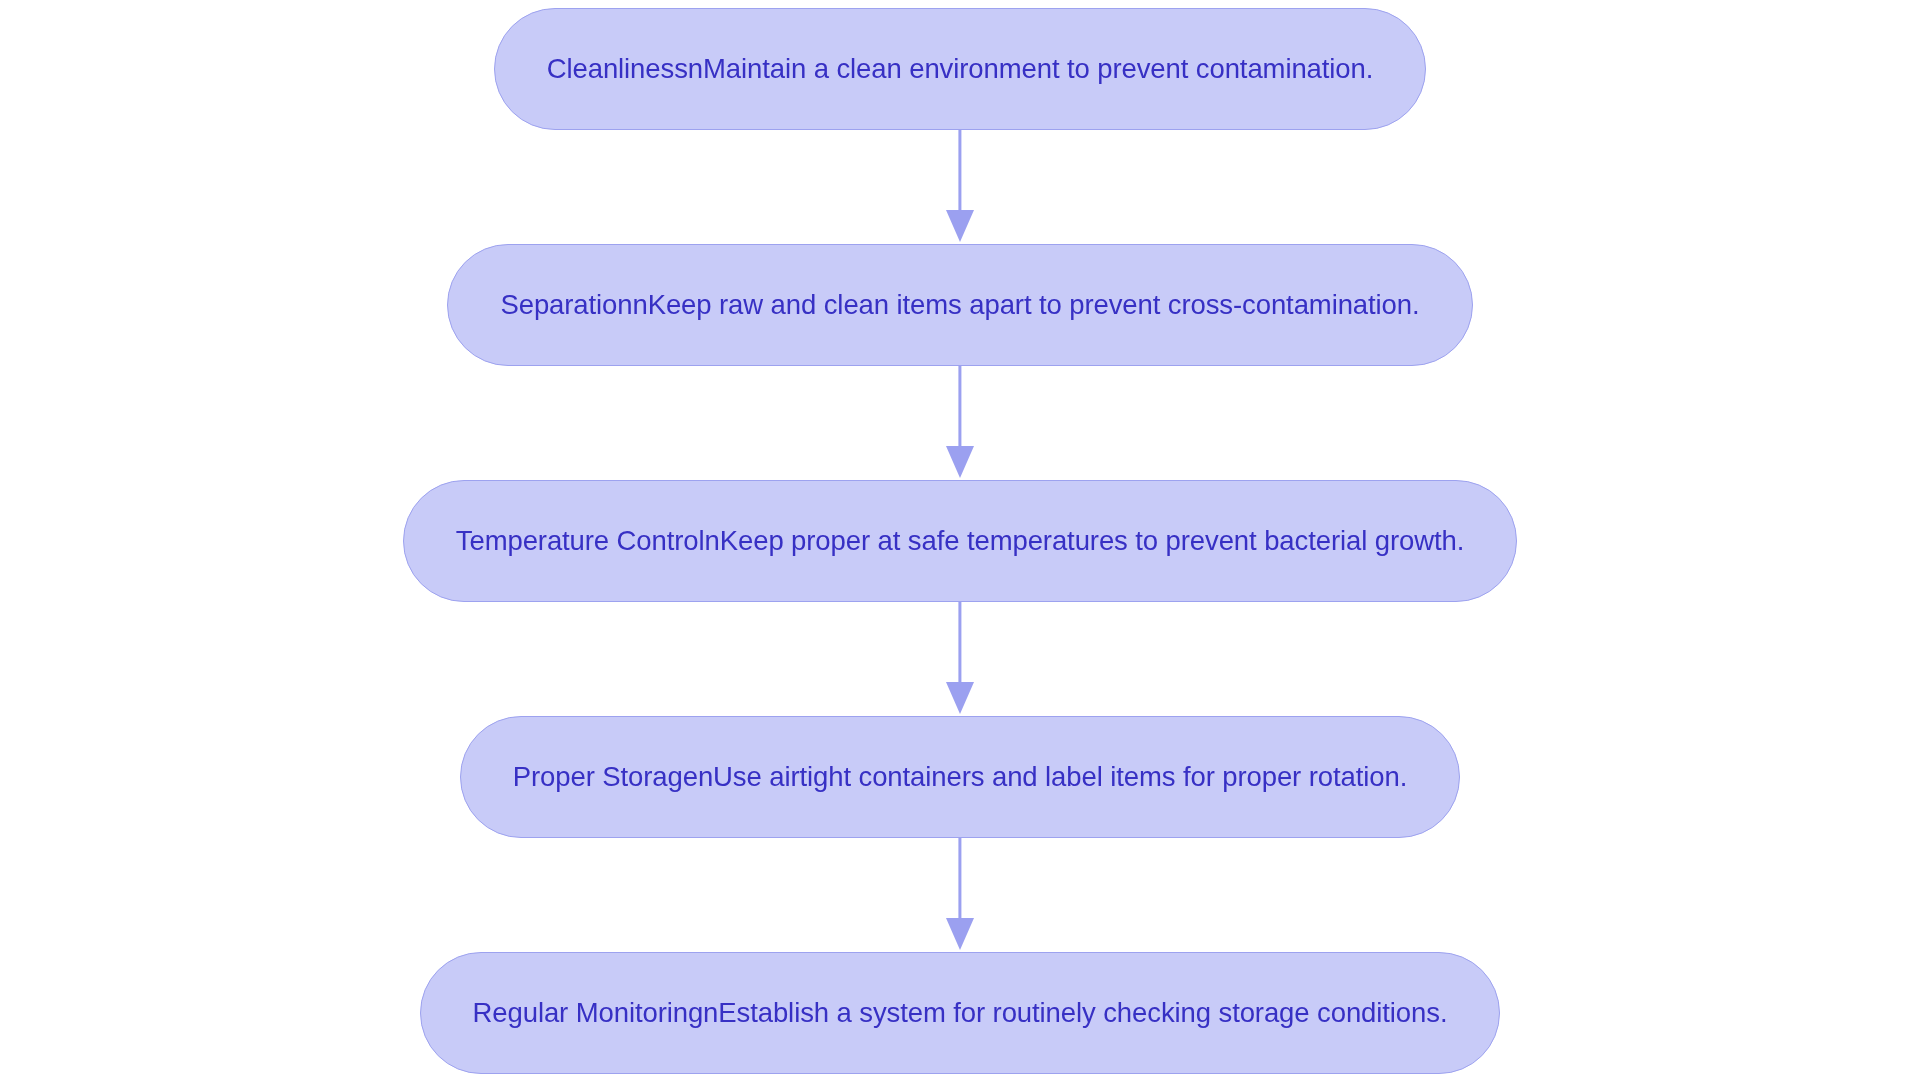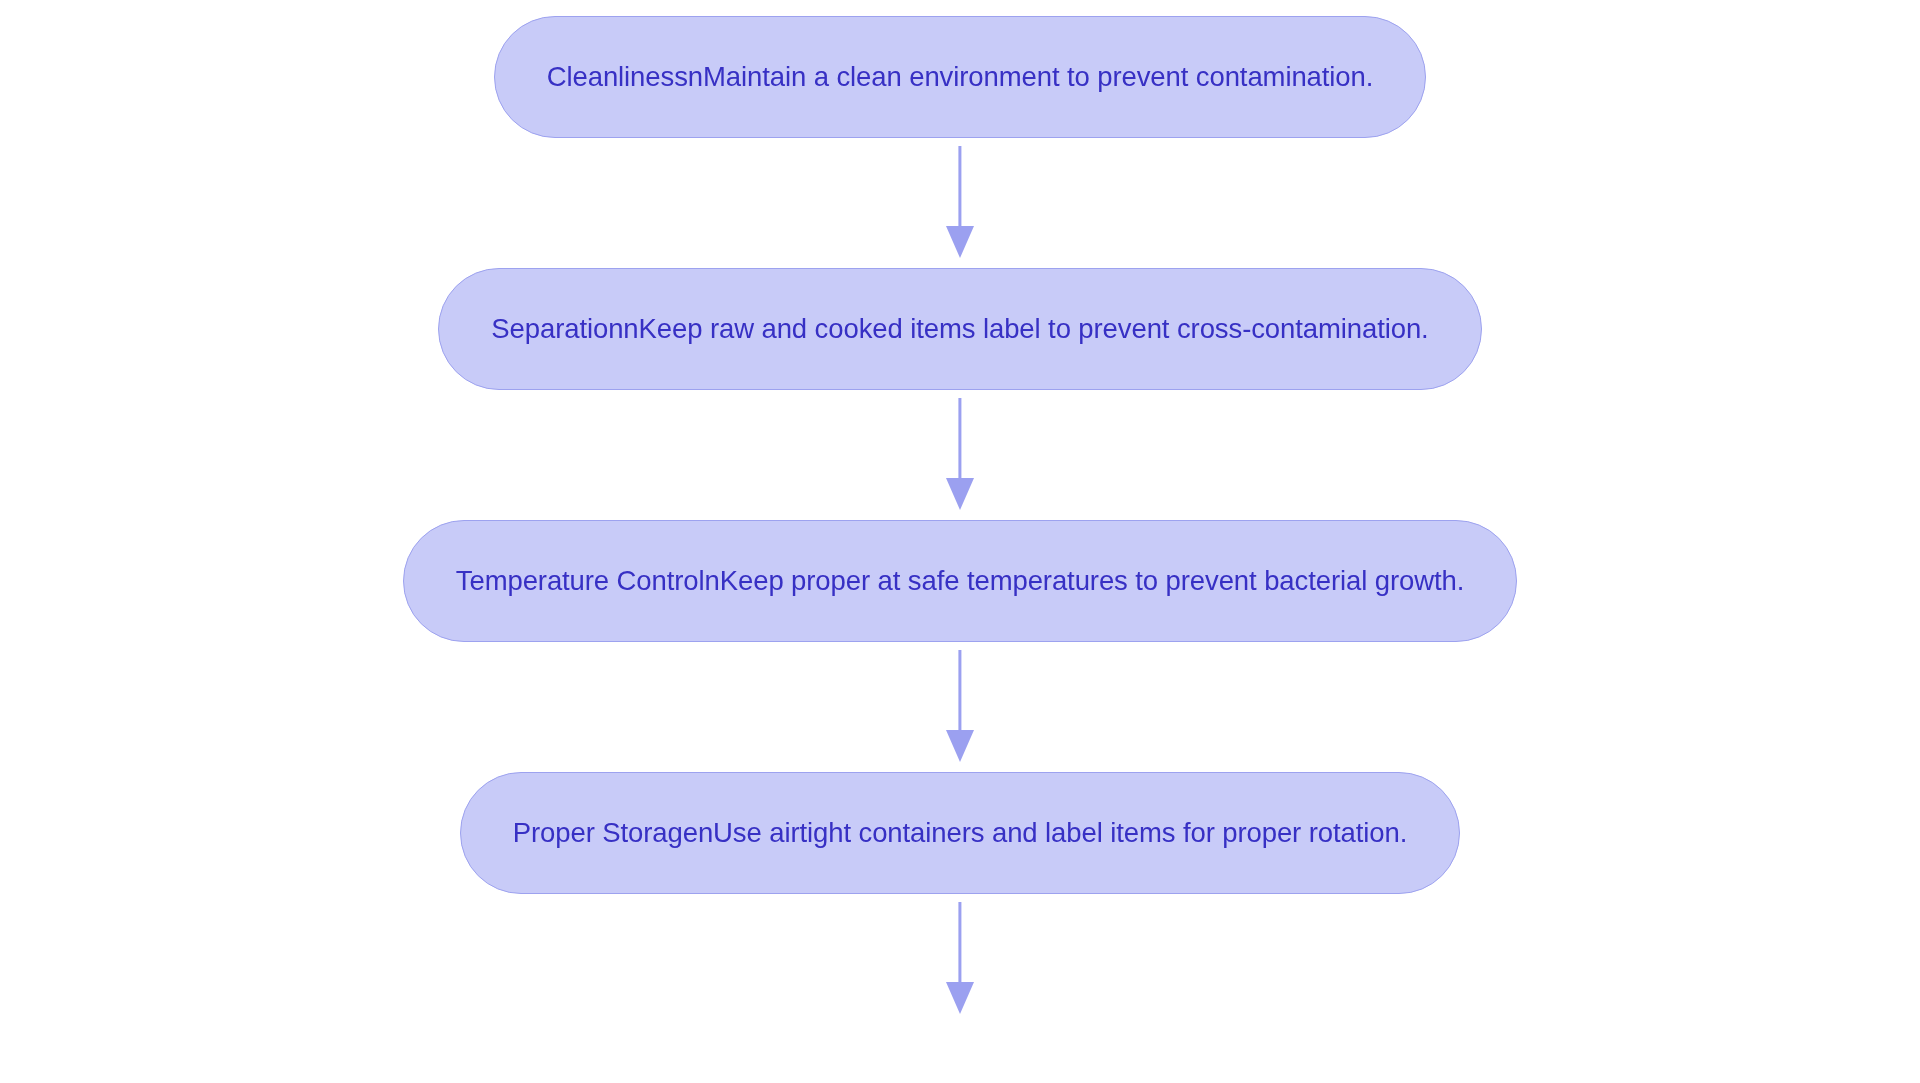--- a/index.html
+++ b/index.html
@@ -26,21 +26,20 @@
   .flow-column {
     position: absolute;
     left: 0;
     top: 0;
     width: 1920px;
     height: 1083px;
     display: flex;
     flex-direction: column;
     align-items: center;
     justify-content: flex-start;
-    gap: 8px;
   }
 
   .node {
     position: relative;
     display: flex;
     align-items: center;
     justify-content: center;
     background: #c8cbf8;
     border: 1.6px solid #9da2ef;
     border-radius: 200px;
@@ -103,21 +102,21 @@
     <div class="node">
       <span class="node-label">CleanlinessnMaintain a clean environment to prevent contamination.</span>
     </div>
 
     <div class="connector">
       <div class="shaft"></div>
       <div class="head"></div>
     </div>
 
     <div class="node">
-      <span class="node-label">SeparationnKeep raw and cooked items label to prevent cross-contamination.</span>
+      <span class="node-label">SeparationnKeep raw and clean items apart to prevent cross-contamination.</span>
     </div>
 
     <div class="connector">
       <div class="shaft"></div>
       <div class="head"></div>
     </div>
 
     <div class="node">
       <span class="node-label">Temperature ControlnKeep proper at safe temperatures to prevent bacterial growth.</span>
     </div>
@@ -129,15 +128,18 @@
 
     <div class="node">
       <span class="node-label">Proper StoragenUse airtight containers and label items for proper rotation.</span>
     </div>
 
     <div class="connector">
       <div class="shaft"></div>
       <div class="head"></div>
     </div>
 
+    <div class="node">
+      <span class="node-label">Regular MonitoringnEstablish a system for routinely checking storage conditions.</span>
+    </div>
 
   </div>
 </div>
 
 </body></html>

